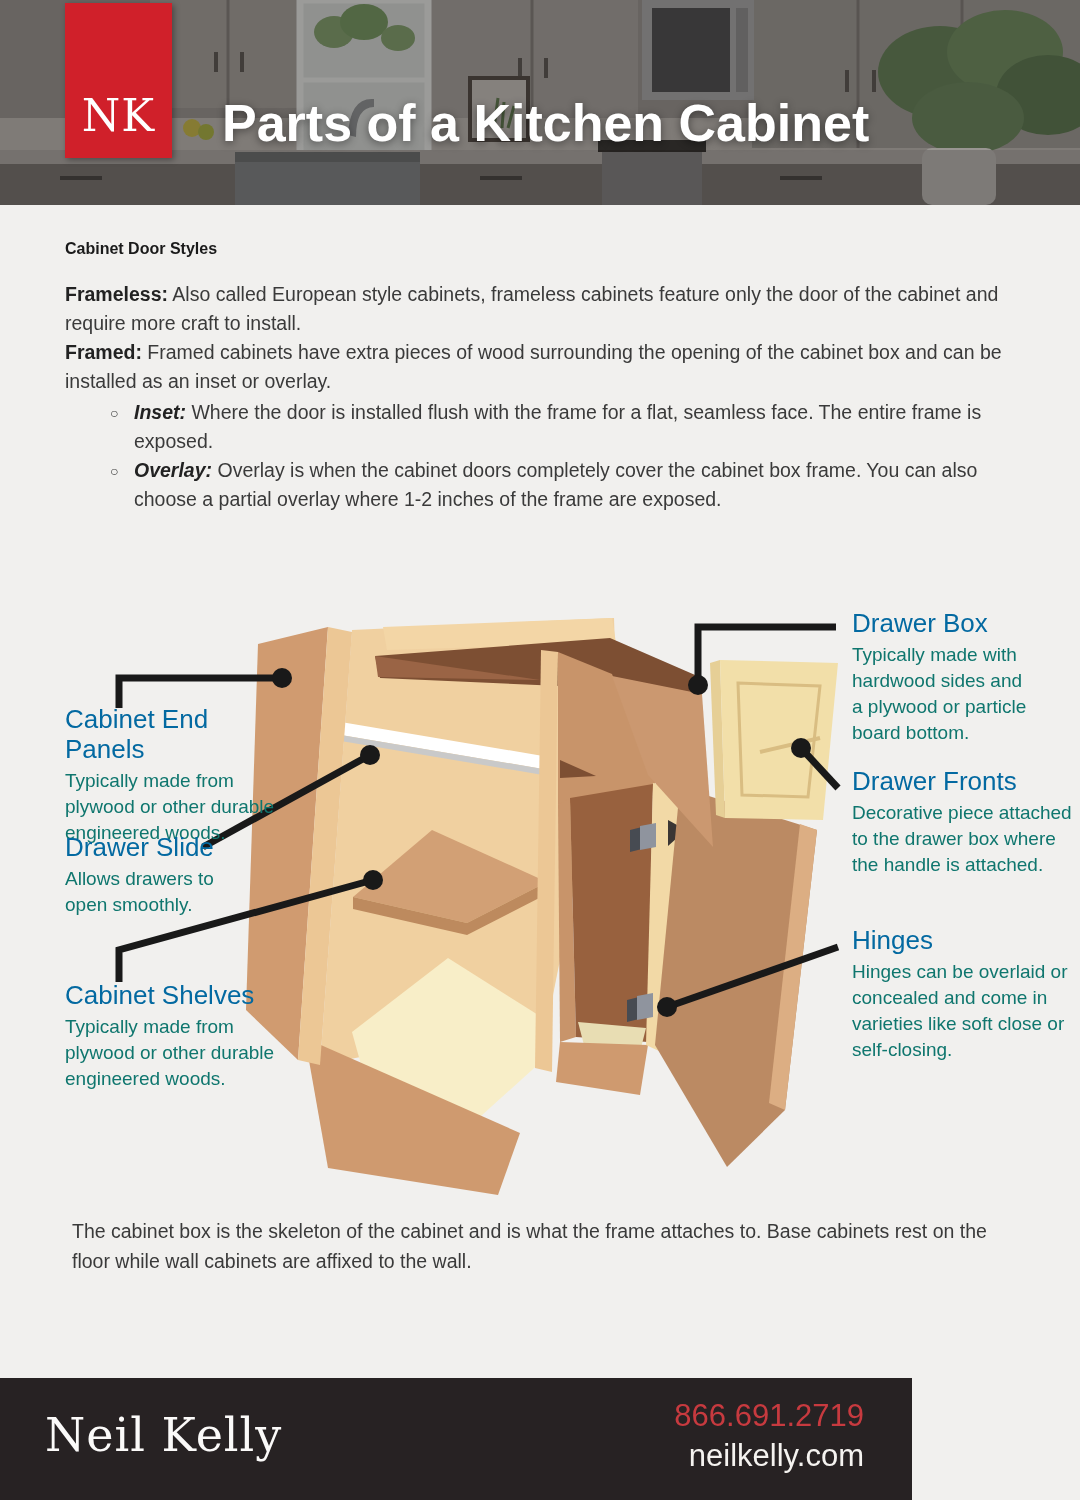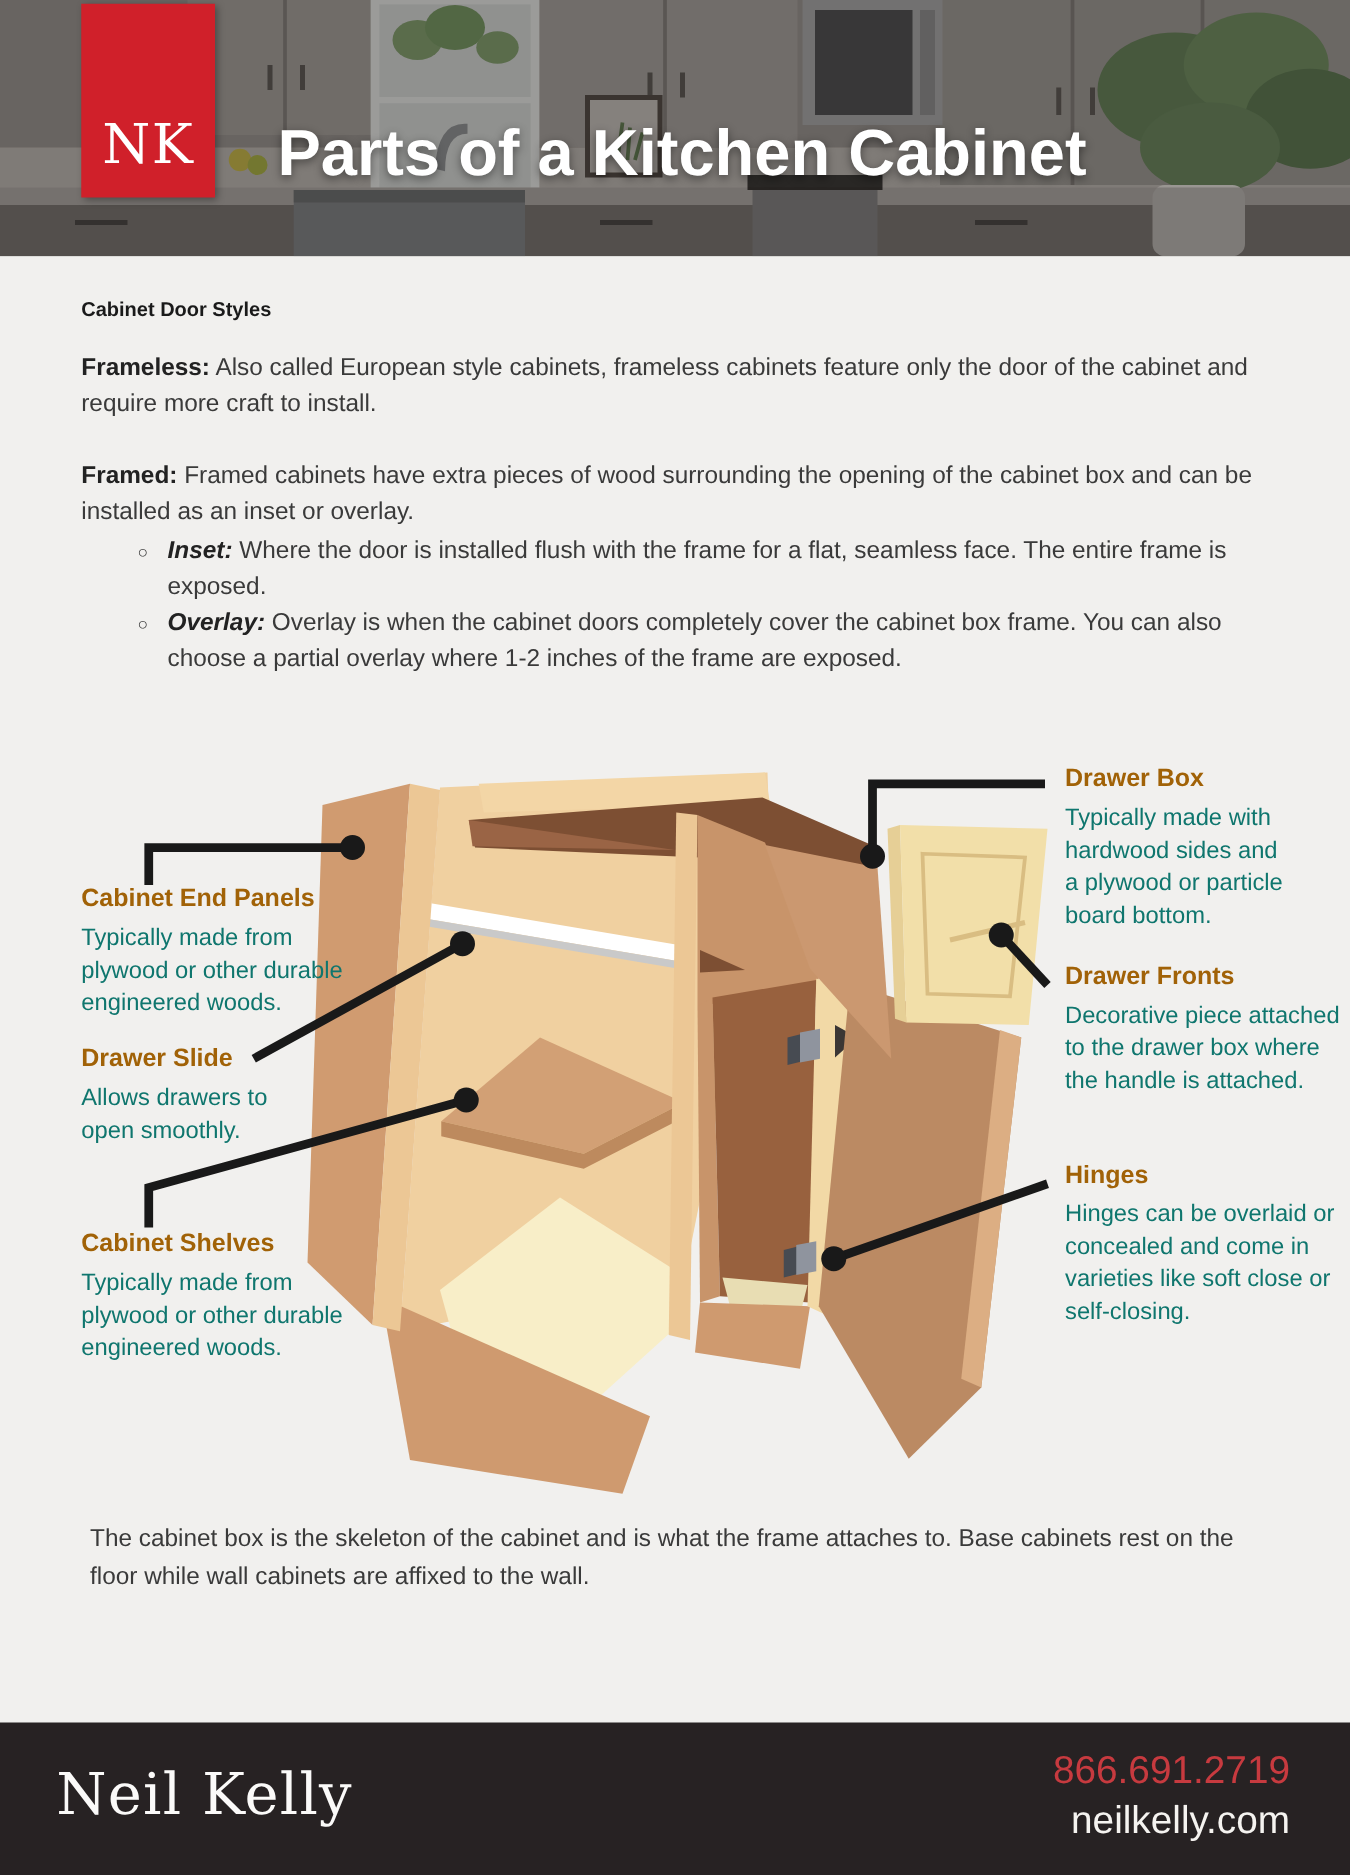--- a/index.html
+++ b/index.html
@@ -10,37 +10,37 @@
   .header svg{display:block;}
   .logo-box{position:absolute;left:65px;top:3px;width:107px;height:155px;background:var(--logo-red,#d0202a);
             display:flex;align-items:flex-end;justify-content:center;box-shadow:2px 2px 6px rgba(0,0,0,.35);}
   .logo-box span{font-family:"DejaVu Serif",serif;color:#fff;font-size:44px;line-height:1;padding-bottom:20px;letter-spacing:1px;}
   .header-title{position:absolute;left:222px;top:93px;color:#fff;font-size:52px;font-weight:800;letter-spacing:0px;
                 text-shadow:0 2px 8px rgba(0,0,0,.45);white-space:nowrap;}
   
   .door-styles{position:absolute;left:65px;top:240px;width:960px;color:#3a3a3a;}
   .door-styles h2{margin:0 0 22px 0;font-size:16px;font-weight:700;color:#1a1a1a;}
   .door-styles p{margin:0;font-size:19.5px;line-height:29px;}
-  .door-styles p.spaced{margin-top:28px;}
+  .door-styles p.spaced{}
   .plabel{font-weight:700;color:#222;}
   .door-styles ul{margin:2px 0 0 0;padding:0;}
   .door-styles li{list-style:none;position:relative;margin-left:45px;padding-left:24px;
                   font-size:19.5px;line-height:29px;}
   .door-styles li::before{content:"\25CB";position:absolute;left:0;top:1px;font-size:14px;color:#3a3a3a;}
   .blabel{font-weight:700;font-style:italic;color:#222;}
   
   .dlabel{position:absolute;}
-  .dlabel .dtitle{font-size:20px;font-weight:700;color:#a16207;line-height:30px;}
+  .dlabel .dtitle{font-size:26px;font-weight:400;color:#0369a1;line-height:30px;}
   .dlabel .ddesc{margin-top:4px;font-size:19px;line-height:26px;color:#0f766e;}
   
   .cabinet-box-sec{position:absolute;left:72px;top:1216px;width:950px;}
   .cabinet-box-sec h2{margin:0 0 18px 0;font-size:24px;font-weight:700;color:#1a1a1a;}
   .cabinet-box-sec p{margin:0;font-size:19.5px;line-height:30px;color:#3a3a3a;}
   
-  .footer{position:absolute;left:0;top:1378px;width:1080px;height:122px;background:var(--footer-bg,#272223);}
+  .footer{position:absolute;left:0;top:1378px;width:912px;height:122px;background:var(--footer-bg,#272223);}
   .footer-logo{position:absolute;left:45px;top:30px;font-family:"DejaVu Serif",serif;font-size:46px;
                color:#fbfaf9;letter-spacing:1px;}
   .footer-right{position:absolute;right:48px;top:18px;text-align:right;}
   .footer-phone{font-size:31px;line-height:40px;color:var(--phone-red,#c73a3f);}
   .footer-site{font-size:31px;line-height:40px;color:#f5f3f0;}
   .overlay-svg{position:absolute;left:0;top:590px;}
 </style>
 </head>
 <body>
 

